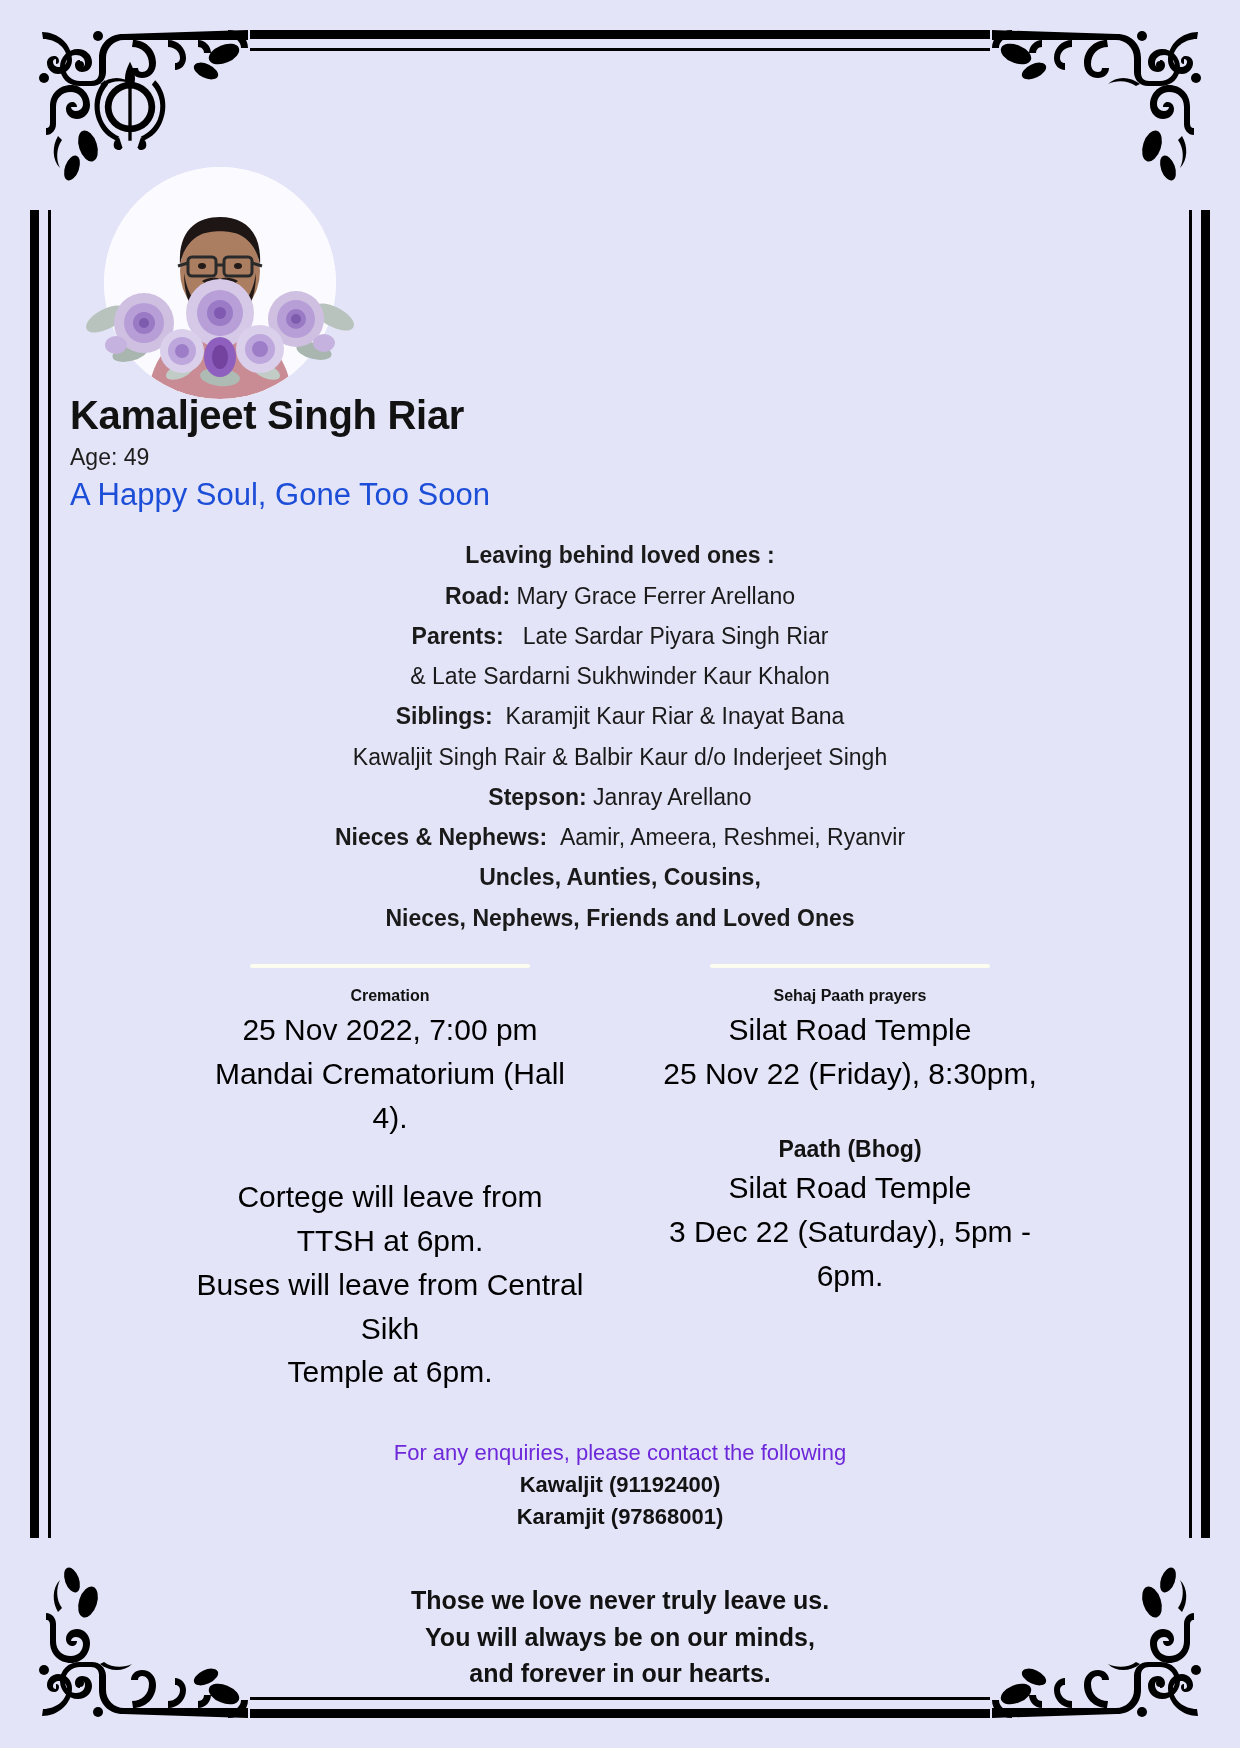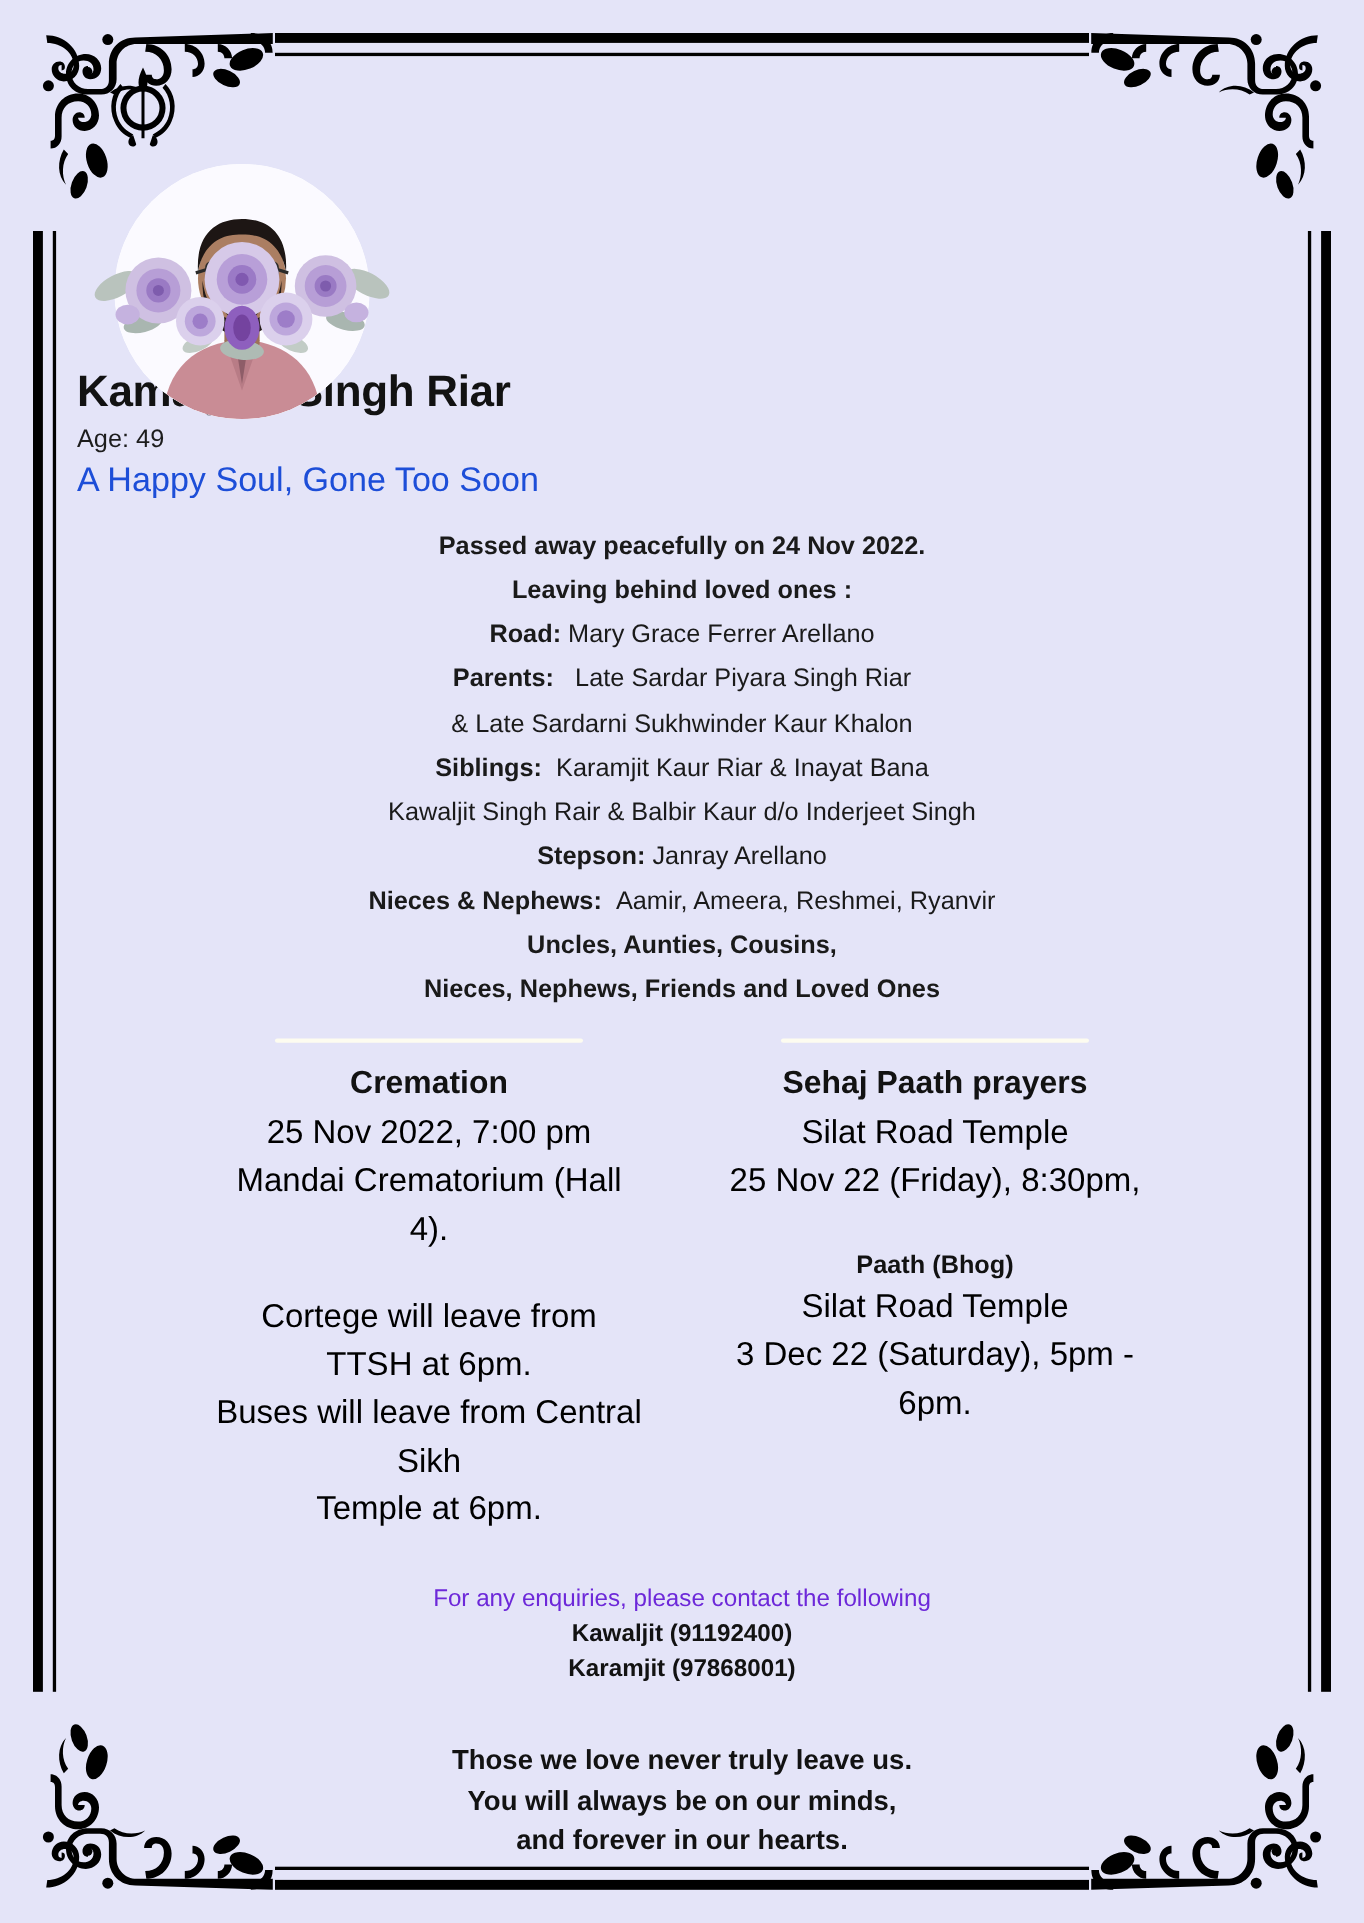--- a/index.html
+++ b/index.html
@@ -49,21 +49,21 @@
 
   .fam{margin-top:22px;text-align:center;width:100%;}
   .fam .line{font-size:23px;line-height:1.75;color:#1a1a1a;}
   .fam .line.b{font-weight:bold;}
   .fam .line .lbl{font-weight:bold;}
   .fam .line .val{font-weight:400;}
 
   .events{margin-top:26px;width:100%;display:flex;justify-content:center;gap:70px;}
   .col{width:390px;text-align:center;}
   .divider{height:4px;background:#fdfcf0;width:280px;margin:0 auto 16px auto;border-radius:2px;}
-  .ev-title{font-size:29px;font-weight:bold;line-height:1.5;}
+  .ev-title{font-size:16px;font-weight:bold;line-height:1.5;}
   .ev-line{font-size:30px;font-weight:400;line-height:1.46;color:#000000;}
   .ev-gap{height:36px;}
   .ev-title2{font-size:23px;font-weight:bold;line-height:1.5;}
 
   .enquiries{margin-top:42px;text-align:center;}
   .enq-lead{font-size:22px;font-weight:400;color:#6d28d9;line-height:1.5;}
   .enq-c{font-size:22px;font-weight:bold;line-height:1.42;}
 
   .verse{margin-top:50px;text-align:center;}
   .verse div{font-size:25px;font-weight:bold;line-height:1.47;}
@@ -270,21 +270,20 @@
           <ellipse cx="254" cy="76" rx="11" ry="9" fill="#c5b2df"></ellipse>
         </g>
       </svg>
     </div>
 
     <div class="name">Kamaljeet Singh Riar</div>
     <div class="age">Age: 49</div>
     <div class="tagline">A Happy Soul, Gone Too Soon</div>
 
     <div class="fam">
-      <div class="line b">Passed away peacefully on 24 Nov 2022.</div>
       <div class="line b">Leaving behind loved ones :</div>
 
       <div class="line">
         <span class="lbl">Road:</span>
         <span class="val">Mary Grace Ferrer Arellano</span>
       </div>
 
       <div class="line">
         <span class="lbl">Parents:</span>
         &nbsp;&nbsp;<span class="val">Late Sardar Piyara Singh Riar</span>

